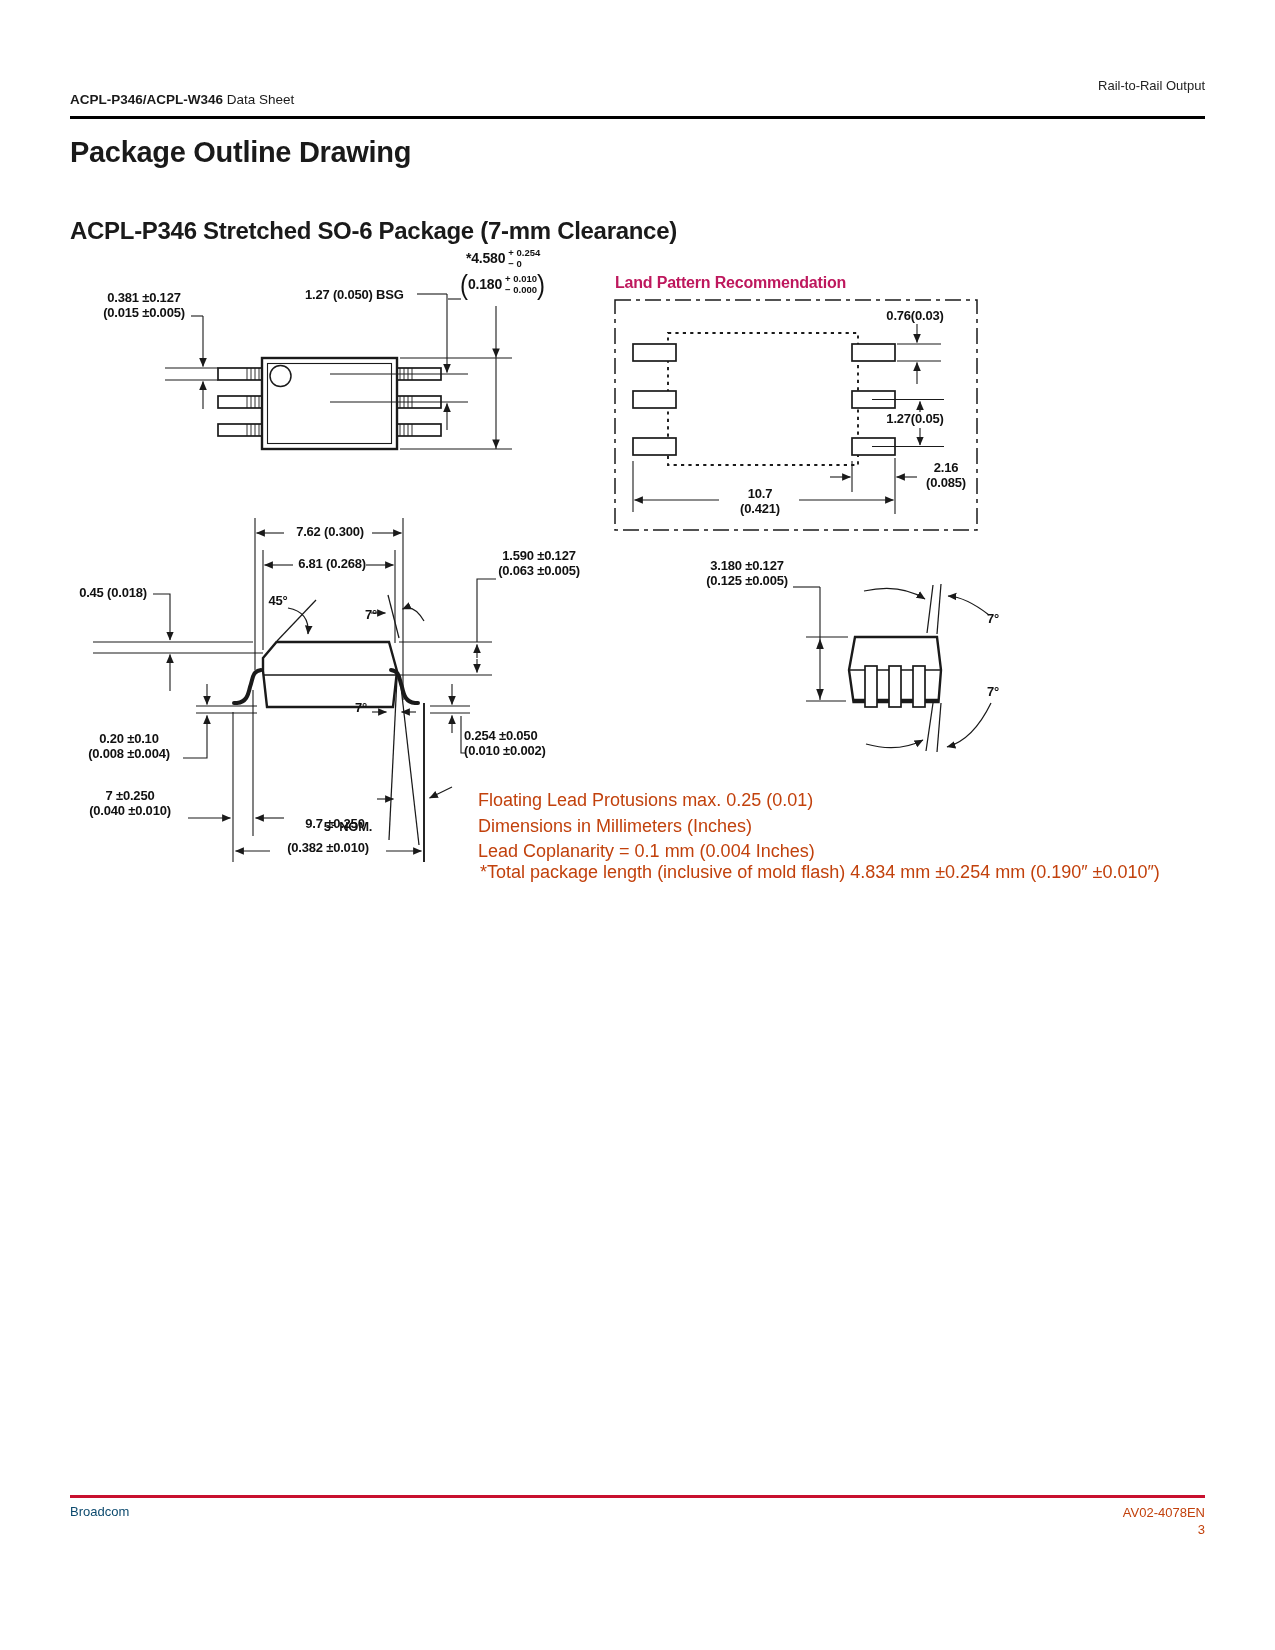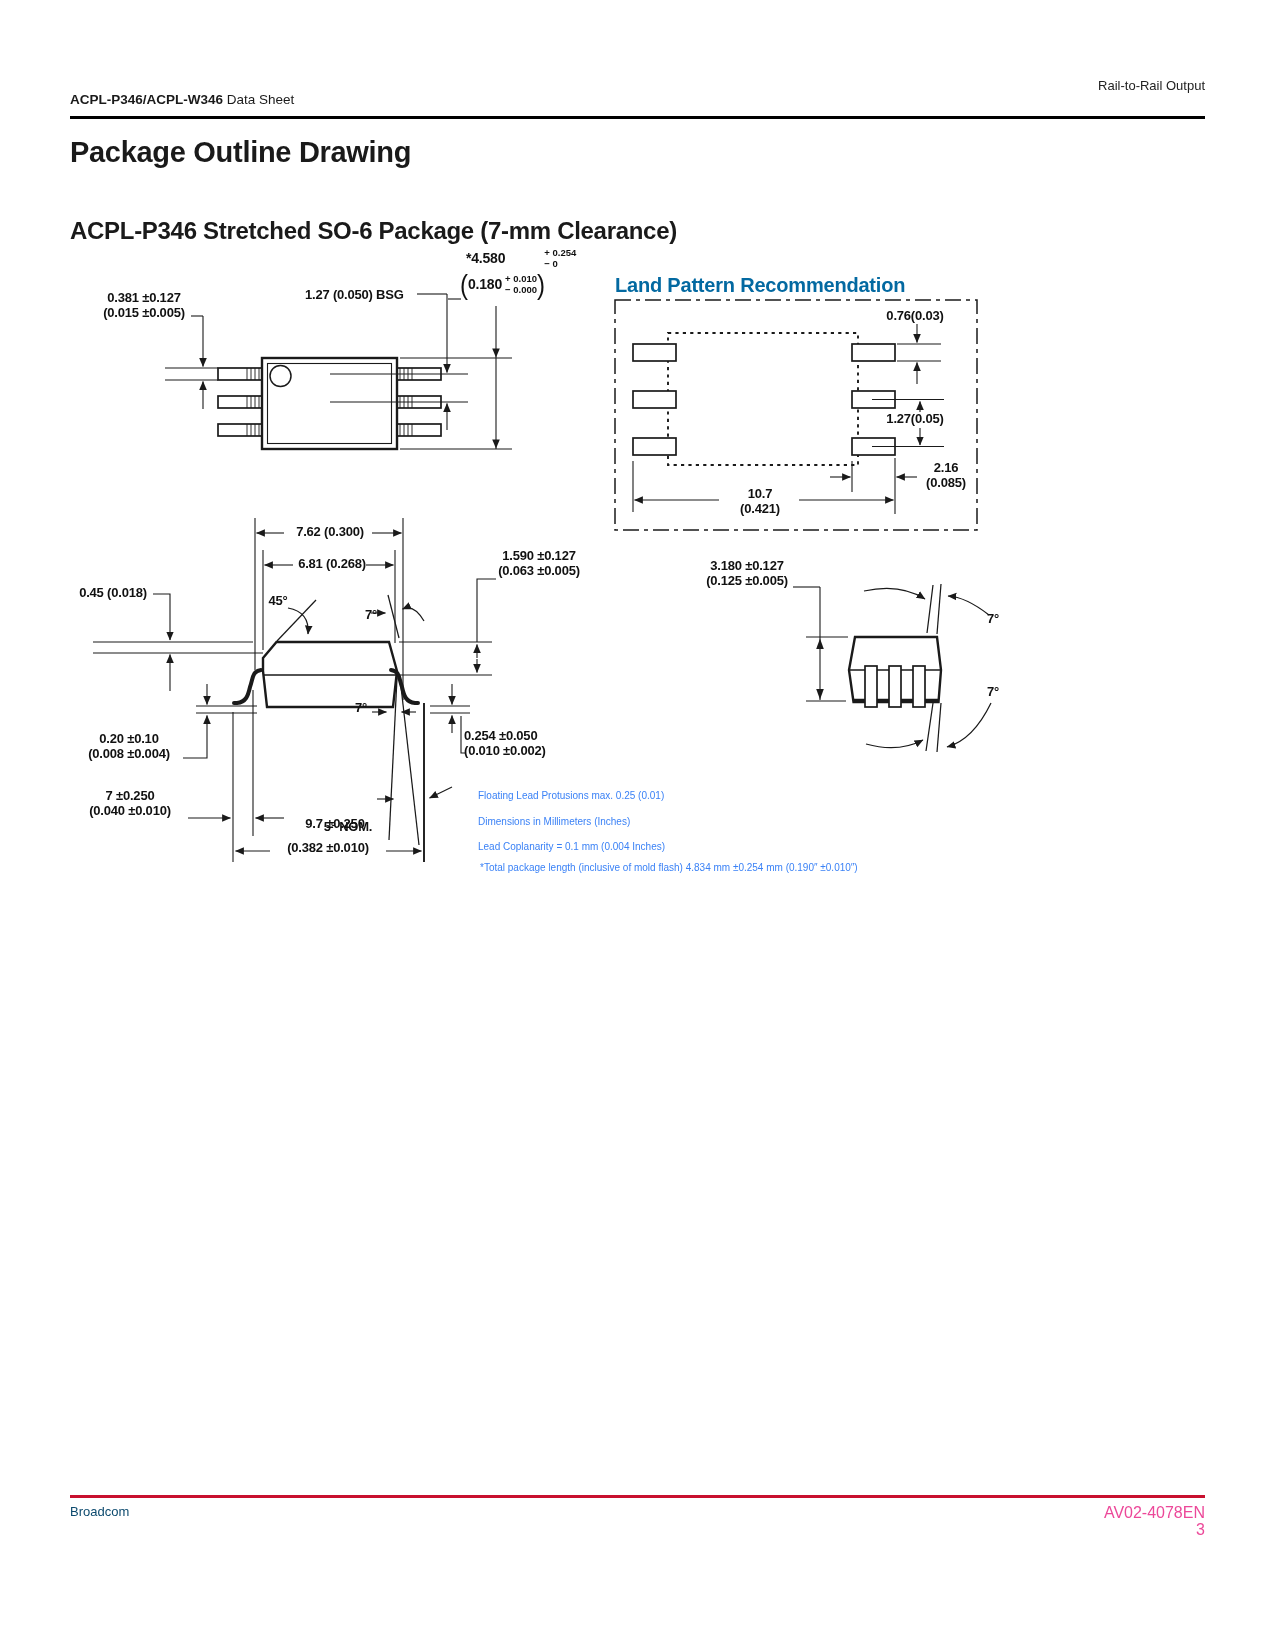--- a/index.html
+++ b/index.html
@@ -10,22 +10,22 @@
   .hdr-left{left:70px;top:92px;font-size:13.5px;}
   .hdr-left b{font-weight:700;}
   .hdr-right{left:605px;top:78px;width:600px;text-align:right;font-size:13px;line-height:16.5px;color:#222;}
   .hdr-rule{left:70px;top:116px;width:1135px;height:3px;background:#000;}
   .page-title{left:70px;top:136px;font-size:29px;font-weight:700;letter-spacing:-0.3px;}
   .page-subtitle{left:70px;top:217px;font-size:24px;font-weight:700;letter-spacing:-0.3px;}
   
   .dl{position:absolute;font-size:13px;font-weight:700;line-height:1.18;letter-spacing:-0.2px;
       text-align:center;color:#111;white-space:nowrap;}
   .dl.left{text-align:left;}
-  .lp-title{position:absolute;font-size:20px;font-weight:700;letter-spacing:-0.2px;color:#0369a1;}
-  .note{position:absolute;font-size:10px;color:#3b82f6;white-space:nowrap;}
+  .lp-title{position:absolute;font-size:16px;font-weight:700;letter-spacing:-0.2px;color:#be185d;}
+  .note{position:absolute;font-size:18px;color:#c2410c;white-space:nowrap;}
   
   .tolrow{position:absolute;display:flex;align-items:flex-start;color:#111;white-space:nowrap;}
   .tol-main{font-size:14px;font-weight:700;letter-spacing:-0.2px;line-height:1.1;padding-top:5px;}
   .tol-stack{display:flex;flex-direction:column;font-size:9.5px;font-weight:700;line-height:1.15;margin-left:3px;padding-top:2px;}
   .big-paren{font-size:24px;font-weight:500;line-height:1.1;transform:scaleY(1.15);}
   
   svg .s  {stroke:#1a1a1a;stroke-width:1.1;fill:none;}
   svg .s12{stroke:#1a1a1a;stroke-width:1.25;fill:none;}
   svg .s14{stroke:#1a1a1a;stroke-width:1.5;fill:none;}
   svg .s19{stroke:#1a1a1a;stroke-width:1.9;fill:none;}
@@ -33,21 +33,21 @@
   svg .ow {stroke:#1a1a1a;stroke-width:1.7;fill:#fff;}
   svg .lead{stroke:#1a1a1a;stroke-width:4;fill:none;stroke-linecap:round;}
   svg .thick{stroke:#1a1a1a;stroke-width:3.4;fill:none;}
   svg .hatch{stroke:#1a1a1a;stroke-width:0.9;fill:none;}
   svg .ah{fill:#1a1a1a;stroke:none;}
   svg .dashdot{stroke:#1a1a1a;stroke-width:1.5;fill:none;stroke-dasharray:16 5 4 5;}
   svg .dotted{stroke:#1a1a1a;stroke-width:1.9;fill:none;stroke-dasharray:3.2 4.2;}
   
   .ftr-rule{left:70px;top:1495px;width:1135px;height:3px;background:#C8102E;}
   .ftr-left{left:70px;top:1504px;font-size:13px;color:#0c4a6e;}
-  .ftr-right{left:805px;top:1504px;width:400px;text-align:right;font-size:16px;line-height:17px;color:#ec4899;}
+  .ftr-right{left:805px;top:1504px;width:400px;text-align:right;font-size:13px;line-height:17px;color:#c2410c;}
 </style>
 </head>
 <body>
 
 <div id="page">
 
   <div class="abs hdr-left">
     <b>ACPL-P346/ACPL-W346</b><span> Data Sheet</span>
   </div>
   <div class="abs hdr-right">
@@ -231,21 +231,21 @@
       <path class="s12" d="M866,744 Q898,753 923,740" marker-end="url(#ah)"></path>
       <path class="s12" d="M991,703 Q973,740 947,747" marker-end="url(#ah)"></path>
     </g>
   </svg>
 
   <div class="dl" style="left:96px;top:290px;width:96px;">
     <div>0.381 ±0.127</div>
     <div>(0.015 ±0.005)</div>
   </div>
   <div class="dl left" style="left:305px;top:287px;width:130px;">1.27 (0.050) BSG</div>
-  <div class="tolrow" style="left:466px;top:246px;gap:36px;">
+  <div class="tolrow" style="left:466px;top:246px;">
     <span class="tol-main">*4.580</span>
     <span class="tol-stack">
       <span>+ 0.254</span>
       <span>− 0</span>
     </span>
   </div>
   <div class="tolrow" style="left:460px;top:272px;">
     <span class="big-paren">(</span>
     <span class="tol-main">0.180</span>
     <span class="tol-stack">

